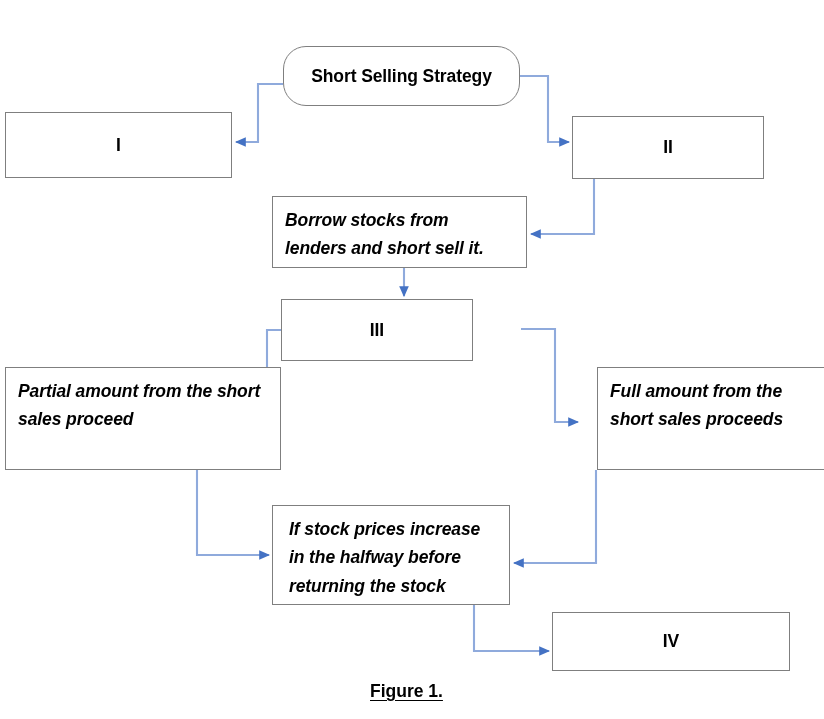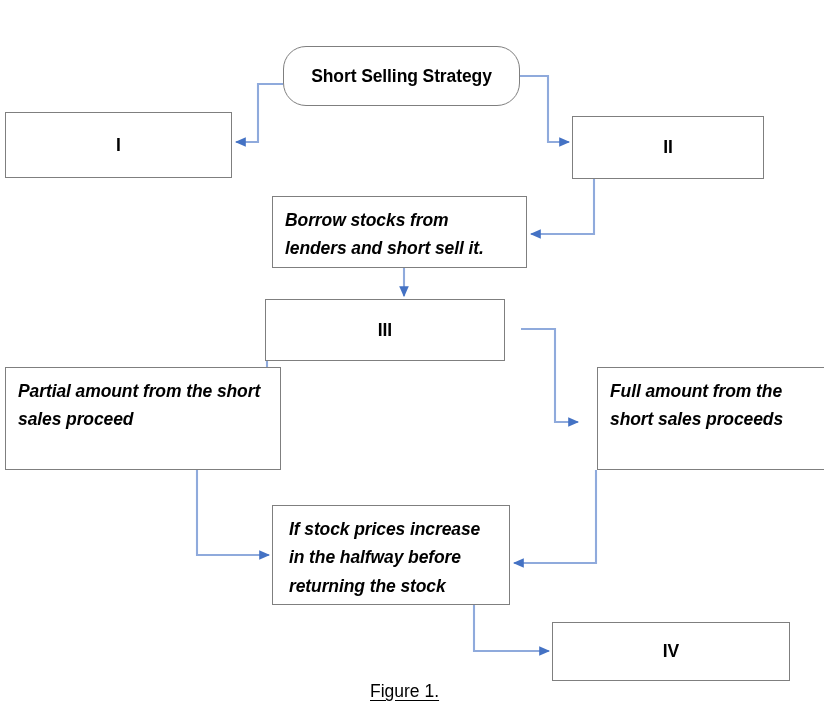--- a/index.html
+++ b/index.html
@@ -49,21 +49,21 @@
     justify-content: flex-start;
     padding: 9px 12px 6px 12px;
     text-align: left;
     font-style: italic;
   }
   .node.textbox > span {
     display: block;
   }
   .caption {
     position: absolute;
-    font-weight: normal;
+    font-weight: bold;
     font-size: 17.5px;
     color: #000000;
     text-decoration: underline;
     text-underline-offset: 3px;
     white-space: nowrap;
     z-index: 2;
   }
   .corner-mark {
     position: absolute;
     left: 0;
@@ -105,32 +105,32 @@
       </div>
       <div class="node center" style="left: 5px; top: 112px; width: 227px; height: 66px;">
         <span>I</span>
       </div>
       <div class="node center" style="left: 572px; top: 104px; width: 192px; height: 63px; margin-top: 12px;">
         <span>II</span>
       </div>
       <div class="node textbox" style="left: 272px; top: 196px; width: 255px; height: 72px;">
         <span>Borrow stocks from lenders and short sell it.</span>
       </div>
-      <div class="node center" style="left: 265px; top: 299px; width: 240px; height: 62px;">
+      <div class="node center" style="left: 281px; top: 299px; width: 192px; height: 62px;">
         <span>III</span>
       </div>
       <div class="node textbox" style="left: 5px; top: 367px; width: 276px; height: 103px;">
         <span>Partial amount from the short sales proceed</span>
       </div>
       <div class="node textbox" style="left: 581px; top: 367px; width: 237px; height: 103px; margin-left: 16px;">
         <span>Full amount from the short sales proceeds</span>
       </div>
       <div class="node textbox" style="left: 272px; top: 505px; width: 238px; height: 100px; padding-left: 16px;">
         <span>If stock prices increase in the halfway before returning the stock</span>
       </div>
-      <div class="node center" style="left: 552px; top: 612px; width: 238px; height: 59px; margin-top: 10px;">
+      <div class="node center" style="left: 552px; top: 612px; width: 238px; height: 59px;">
         <span>IV</span>
       </div>
     </div>
 
   <div class="caption" style="left:370px; top:681px;">Figure 1.</div>
 
 </div>
 
 </body></html>

